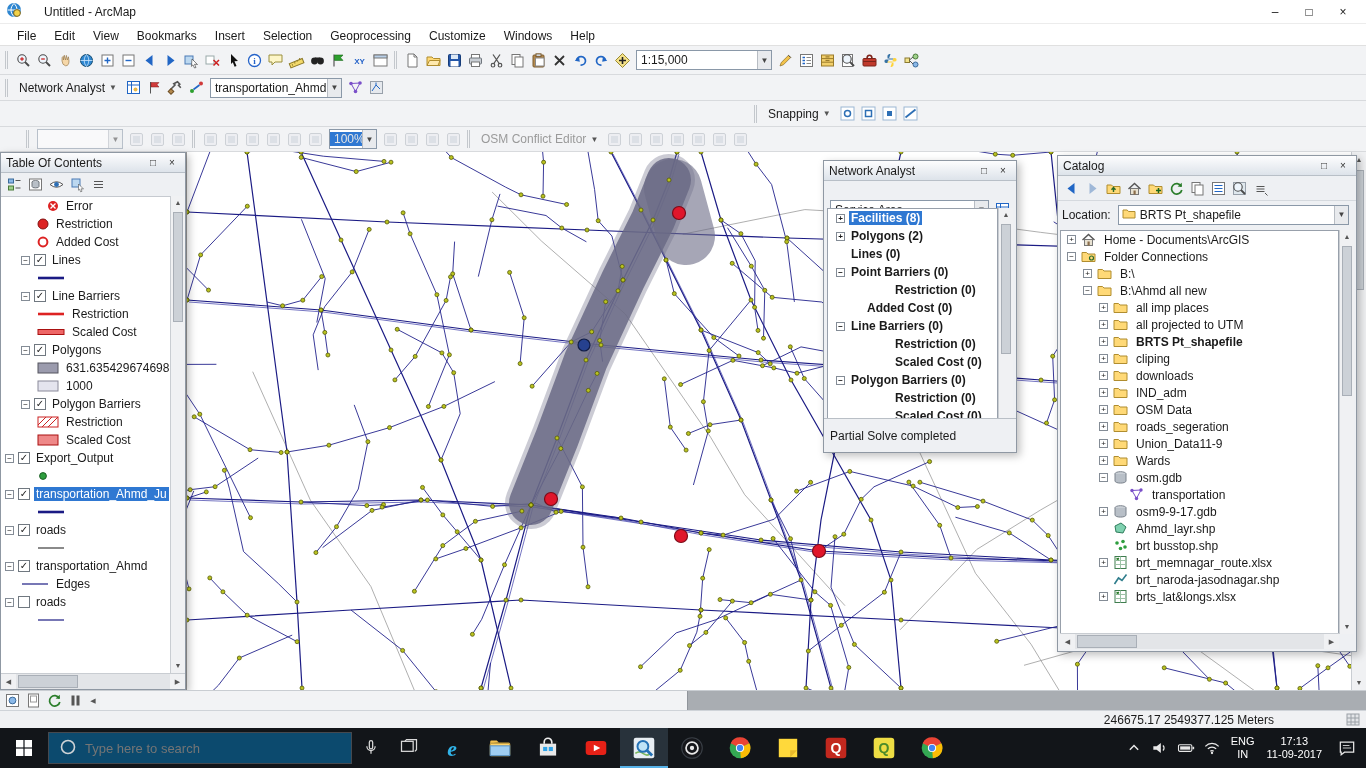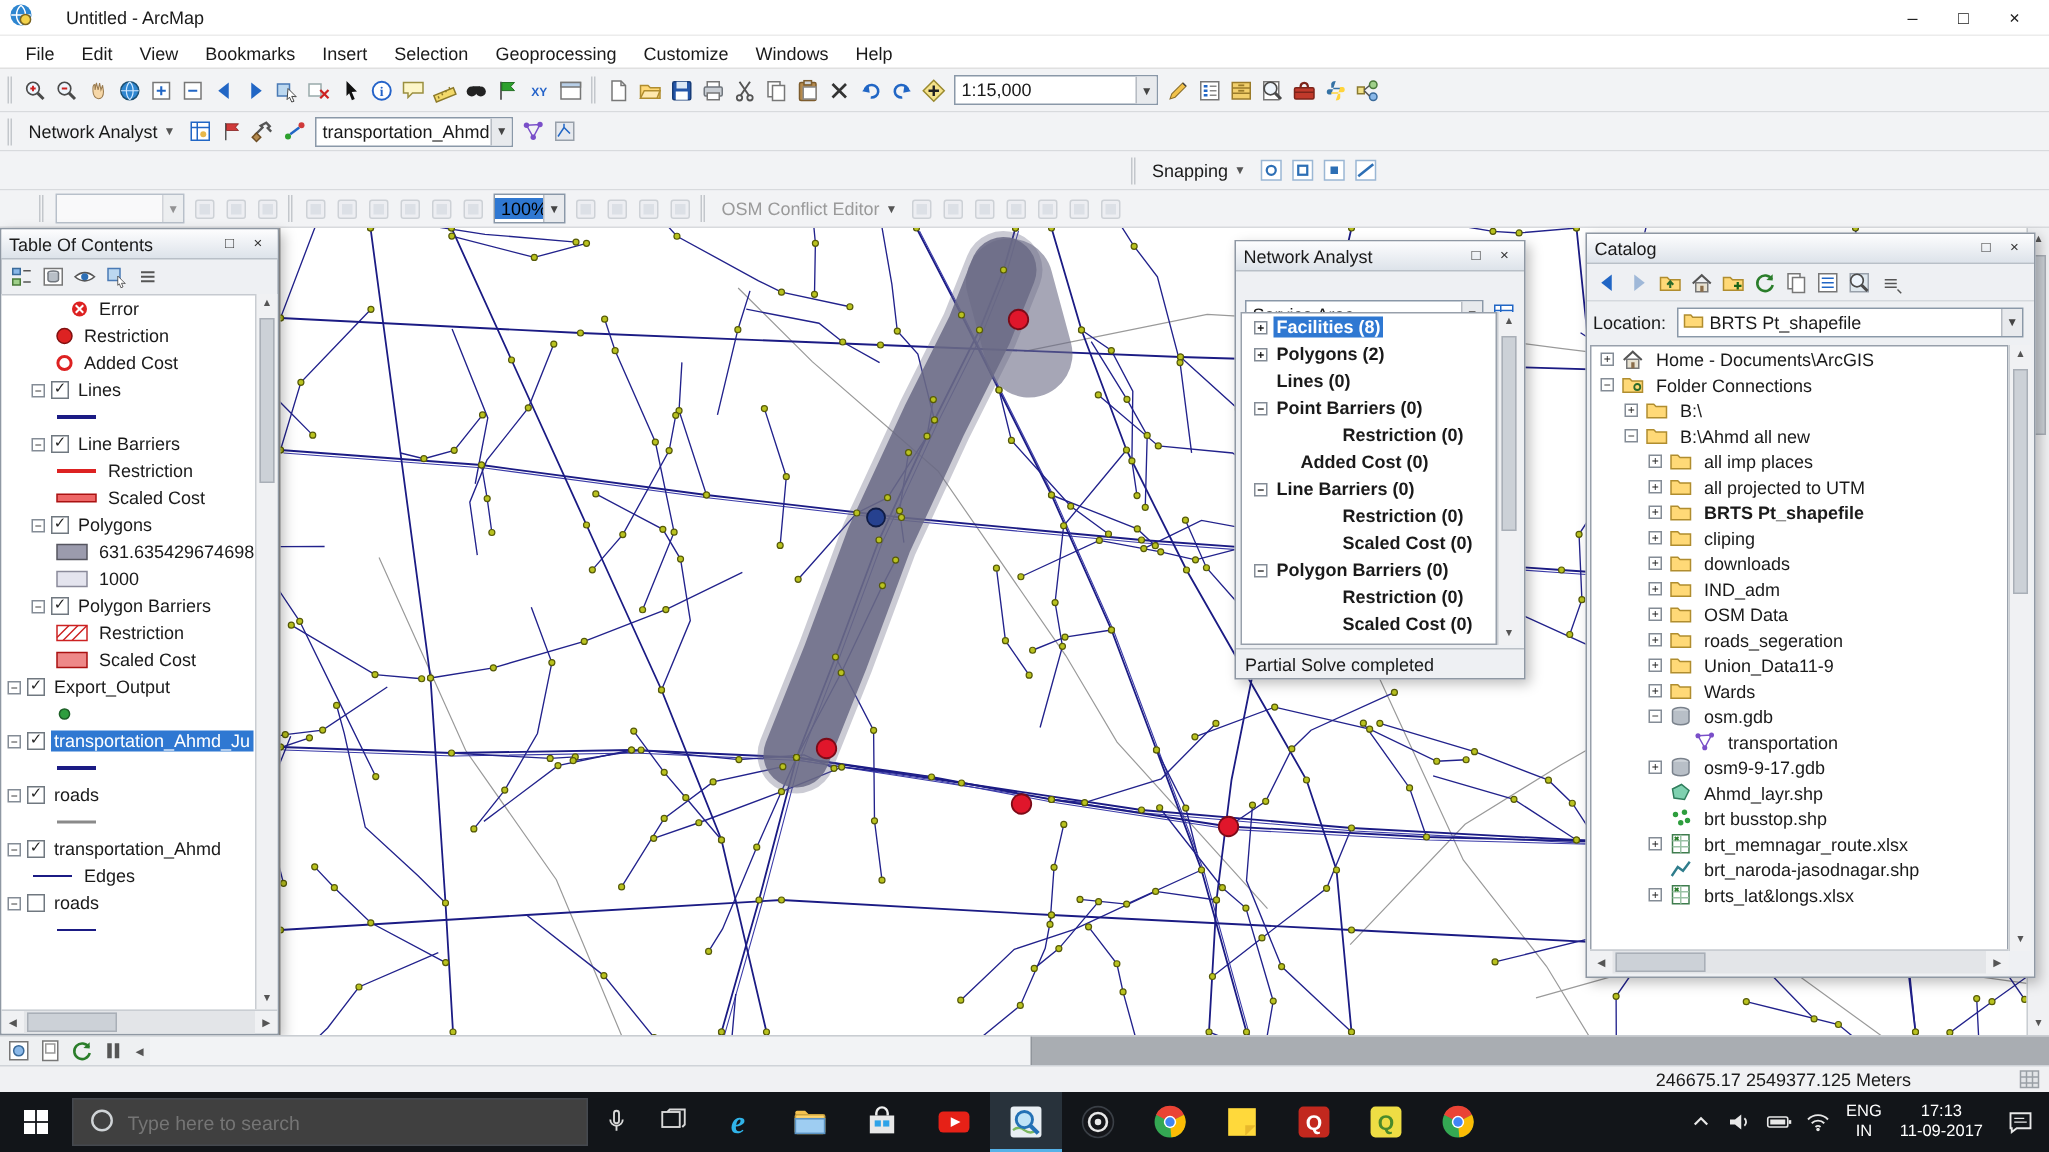--- a/index.html
+++ b/index.html
@@ -13,21 +13,21 @@
 .menubar{position:absolute;left:0;top:24px;width:1366px;height:22px;background:#fff;display:flex;align-items:flex-end;border-bottom:1px solid #e0e0e0;padding-left:8px}
 .mitem{padding:2px 9px;font-size:12px}
 
 .tbrow{position:absolute;left:0;width:1366px;background:#f2f3f5;border-bottom:1px solid #d8dadd;display:flex;align-items:center;padding:0 2px}
 .tgroup{display:flex;align-items:center}
 .icon{width:21px;height:21px;display:flex;align-items:center;justify-content:center;border:1px solid transparent;flex:none}
 .icon.dim{opacity:.4}
 .grip{width:5px;height:18px;margin:0 3px;border-left:3px double #c3c7cc;flex:none}
 .combo{display:inline-flex;align-items:center;height:20px;background:#fff;border:1px solid #8a98a8;font-size:12px;margin:0 3px}
 .combo .cval{flex:1;padding:0 4px;white-space:nowrap;overflow:hidden}
-.combo .cval.sel-blue{background:#2f78d2;color:#000000}
+.combo .cval.sel-blue{background:#2f78d2;color:#e5e5e5}
 .combo .dd{width:14px;align-self:stretch;display:flex;align-items:center;justify-content:center;background:#e8eaed;border-left:1px solid #b7bcc3;font-size:8px;color:#444}
 .combo.dim{opacity:.55}
 .tlabel{font-size:12px;padding:2px 6px;display:inline-flex;gap:4px;align-items:center;white-space:nowrap}
 .tlabel.dim{color:#9a9a9a}
 .dd2{font-size:8px;color:#555}
 
 .panel{position:absolute;background:#eef0f3;border:1px solid #8f98a3;box-shadow:3px 3px 8px rgba(0,0,0,.25)}
 .ptitle{height:20px;display:flex;align-items:center;padding:0 5px;font-size:12px;background:linear-gradient(#fdfdfe,#dde3ea);border-bottom:1px solid #b8bfc7}
 .ptitle .sp{flex:1}
 .pbtn{width:16px;height:14px;display:flex;align-items:center;justify-content:center;font-size:10px;color:#333;margin-left:3px}
@@ -51,40 +51,40 @@
 .hsb .hth{position:absolute;top:1px;bottom:1px;left:2px;width:60px;background:#ccd1d7;border:1px solid #a9afb7}
 
 .toc{left:0;top:152px;width:186px;height:538px;z-index:3}
 .toc-tools{height:22px;display:flex;align-items:center;padding:0 3px}
 #toc-tree{left:0;top:43px;right:15px;bottom:16px;border:none;border-top:1px solid #c6cad0}
 
 .na{left:823px;top:160px;width:194px;height:293px;z-index:5}
 .na-row{display:flex;align-items:center;padding:18px 3px}
 #na-tree{left:3px;top:47px;right:18px;bottom:22px}
 .na .trow{font-weight:bold}
-.na-status{position:absolute;left:0;right:0;bottom:0;height:20px;background:#eef0f3;border-top:1px solid #b9bfc6;font-size:12px;display:flex;align-items:center;padding:0 6px}
+.na-status{position:absolute;left:0;right:0;bottom:0;height:34px;background:#eef0f3;border-top:1px solid #b9bfc6;font-size:12px;display:flex;align-items:center;padding:0 6px}
 
 .cat{left:1057px;top:155px;width:300px;height:497px;z-index:6}
 .cat-tools{height:25px;display:flex;align-items:center;padding:0 3px;border-bottom:1px solid #d5d9de}
 .cat-loc{height:27px;display:flex;align-items:center;padding:2px 4px;gap:4px;font-size:12px}
 #cat-tree{left:2px;top:74px;right:17px;bottom:17px}
 
 .map{position:absolute;left:186px;top:152px;width:1180px;height:538px;background:#fff;border-left:1px solid #9b9b9b;z-index:1;overflow:hidden}
 .vscroll-map{position:absolute;right:0;top:152px;width:15px;height:538px;background:#f0f1f3;border-left:1px solid #c9cdd2;z-index:2}
 
 .maprow{position:absolute;left:0;top:690px;width:1366px;height:20px;background:#eef0f2;border-top:1px solid #c9cdd2;display:flex;align-items:center;z-index:4}
 .htrack{position:relative;flex:1;height:100%;background:#a9adb2}
 .hthumb{position:absolute;top:0;bottom:0;left:0;width:588px;background:#f2f3f5;border-right:1px solid #90959b}
 .statusbar{position:absolute;left:0;top:710px;width:1366px;height:18px;background:#f0f1f3;border-top:1px solid #cfd3d8;z-index:4}
 .coords{position:absolute;right:92px;top:2px;font-size:12px}
 .sb-ico{position:absolute;right:6px;top:2px}
 
 .taskbar{position:absolute;left:0;top:728px;width:1366px;height:40px;background:#121519;display:flex;align-items:stretch;color:#eee;z-index:10}
 .tb-start{width:48px;display:flex;align-items:center;justify-content:center}
-.tb-search{width:344px;margin:4px 0;background:#404040;border:1px solid #45494f;display:flex;align-items:center;gap:8px;padding:0 10px}
+.tb-search{width:304px;margin:4px 0;background:#0c4a6e;border:1px solid #45494f;display:flex;align-items:center;gap:8px;padding:0 10px}
 .tb-search input{background:transparent;border:none;outline:none;color:#b9bdc1;font-size:13px;width:250px;font-family:inherit}
 .tb-ico{width:38px;display:flex;align-items:center;justify-content:center}
 .tb-app{width:48px;display:flex;align-items:center;justify-content:center}
 .tb-app.active{background:#28323b;box-shadow:inset 0 -2px 0 #56b2e8}
 .tb-tray{margin-left:auto;display:flex;align-items:center}
 .tray-ico{width:26px;display:flex;align-items:center;justify-content:center}
 .tray-txt{font-size:11px;line-height:13px;text-align:center;padding:0 6px;color:#fff}
 </style>
 </head>
 <body>

